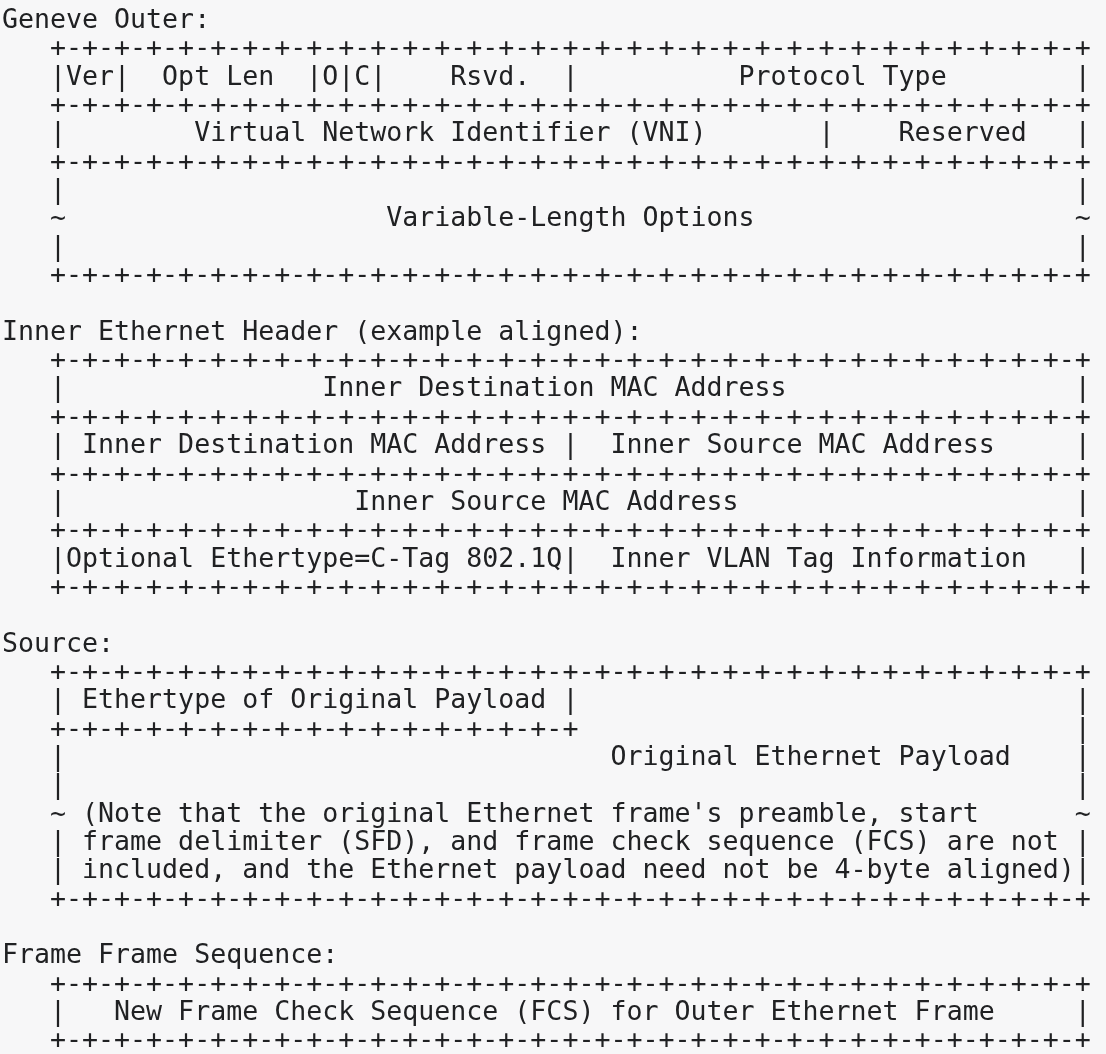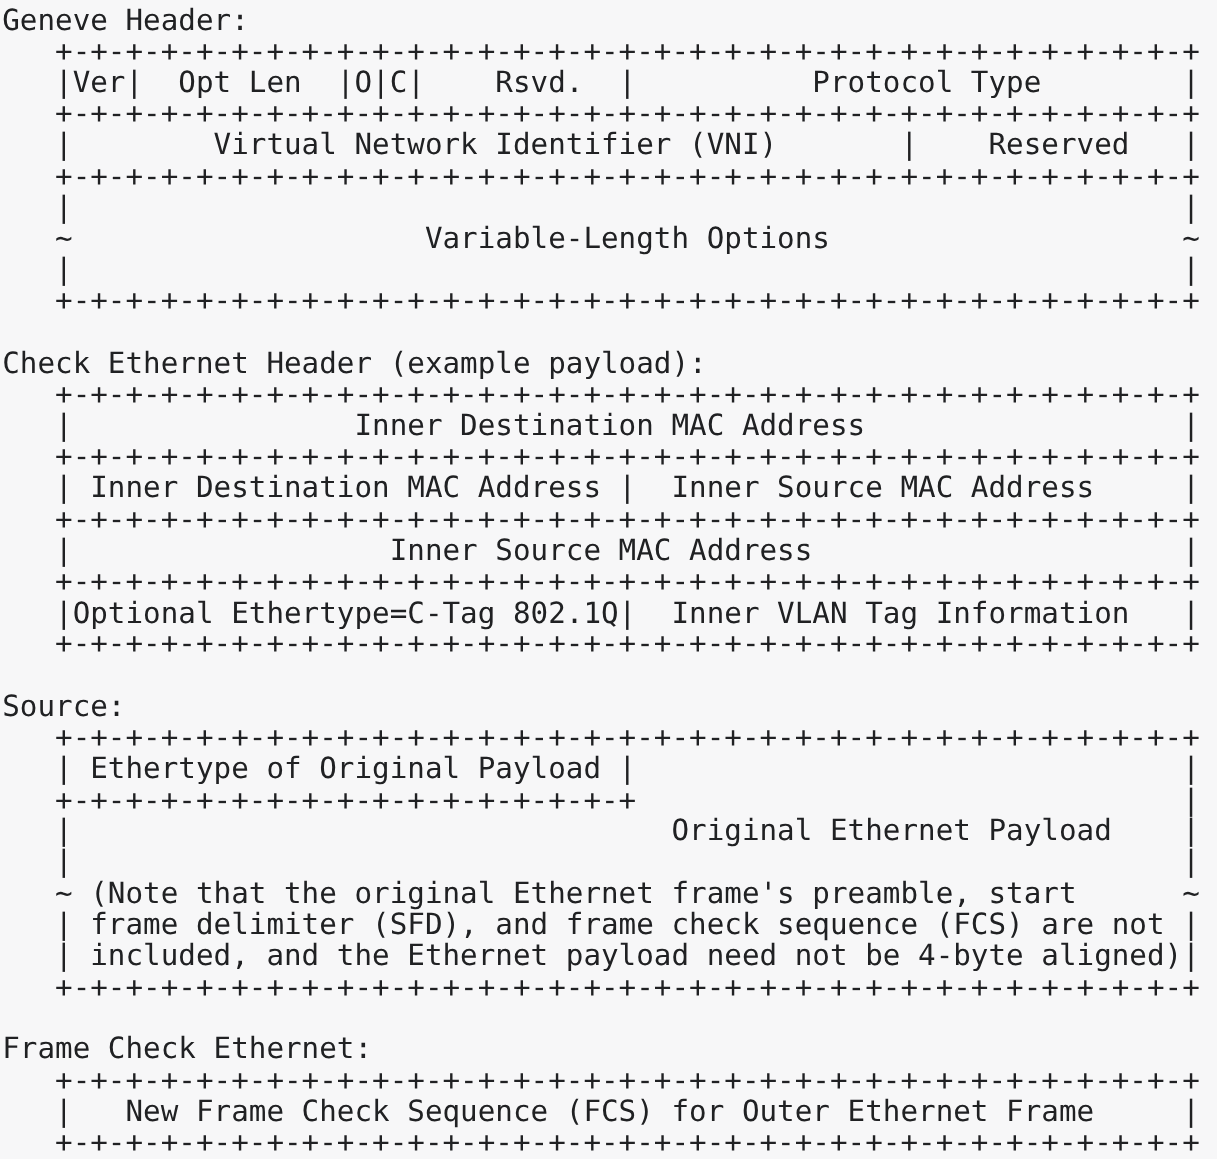--- a/index.html
+++ b/index.html
@@ -29,33 +29,33 @@
     color: inherit;
     white-space: pre;
     letter-spacing: 0;
   }
 </style>
 </head>
 <body style="background: rgb(247, 247, 248);">
 
 <div class="doc" style="color: rgb(32, 33, 35);">
   <section>
-    <pre>Geneve Header:</pre>
+    <pre>Geneve Outer:</pre>
     <pre>   +-+-+-+-+-+-+-+-+-+-+-+-+-+-+-+-+-+-+-+-+-+-+-+-+-+-+-+-+-+-+-+-+
    |Ver|  Opt Len  |O|C|    Rsvd.  |          Protocol Type        |
    +-+-+-+-+-+-+-+-+-+-+-+-+-+-+-+-+-+-+-+-+-+-+-+-+-+-+-+-+-+-+-+-+
    |        Virtual Network Identifier (VNI)       |    Reserved   |
    +-+-+-+-+-+-+-+-+-+-+-+-+-+-+-+-+-+-+-+-+-+-+-+-+-+-+-+-+-+-+-+-+
    |                                                               |
    ~                    Variable-Length Options                    ~
    |                                                               |
    +-+-+-+-+-+-+-+-+-+-+-+-+-+-+-+-+-+-+-+-+-+-+-+-+-+-+-+-+-+-+-+-+</pre>
   </section>
   <section>
-    <pre>Check Ethernet Header (example payload):</pre>
+    <pre>Inner Ethernet Header (example aligned):</pre>
     <pre>   +-+-+-+-+-+-+-+-+-+-+-+-+-+-+-+-+-+-+-+-+-+-+-+-+-+-+-+-+-+-+-+-+
    |                Inner Destination MAC Address                  |
    +-+-+-+-+-+-+-+-+-+-+-+-+-+-+-+-+-+-+-+-+-+-+-+-+-+-+-+-+-+-+-+-+
    | Inner Destination MAC Address |  Inner Source MAC Address     |
    +-+-+-+-+-+-+-+-+-+-+-+-+-+-+-+-+-+-+-+-+-+-+-+-+-+-+-+-+-+-+-+-+
    |                  Inner Source MAC Address                     |
    +-+-+-+-+-+-+-+-+-+-+-+-+-+-+-+-+-+-+-+-+-+-+-+-+-+-+-+-+-+-+-+-+
    |Optional Ethertype=C-Tag 802.1Q|  Inner VLAN Tag Information   |
    +-+-+-+-+-+-+-+-+-+-+-+-+-+-+-+-+-+-+-+-+-+-+-+-+-+-+-+-+-+-+-+-+</pre>
   </section>
@@ -65,18 +65,18 @@
    | Ethertype of Original Payload |                               |
    +-+-+-+-+-+-+-+-+-+-+-+-+-+-+-+-+                               |
    |                                  Original Ethernet Payload    |
    |                                                               |
    ~ (Note that the original Ethernet frame's preamble, start      ~
    | frame delimiter (SFD), and frame check sequence (FCS) are not |
    | included, and the Ethernet payload need not be 4-byte aligned)|
    +-+-+-+-+-+-+-+-+-+-+-+-+-+-+-+-+-+-+-+-+-+-+-+-+-+-+-+-+-+-+-+-+</pre>
   </section>
   <section>
-    <pre>Frame Check Ethernet:</pre>
+    <pre>Frame Frame Sequence:</pre>
     <pre>   +-+-+-+-+-+-+-+-+-+-+-+-+-+-+-+-+-+-+-+-+-+-+-+-+-+-+-+-+-+-+-+-+
    |   New Frame Check Sequence (FCS) for Outer Ethernet Frame     |
    +-+-+-+-+-+-+-+-+-+-+-+-+-+-+-+-+-+-+-+-+-+-+-+-+-+-+-+-+-+-+-+-+</pre>
   </section>
 </div>
 
 </body></html>

